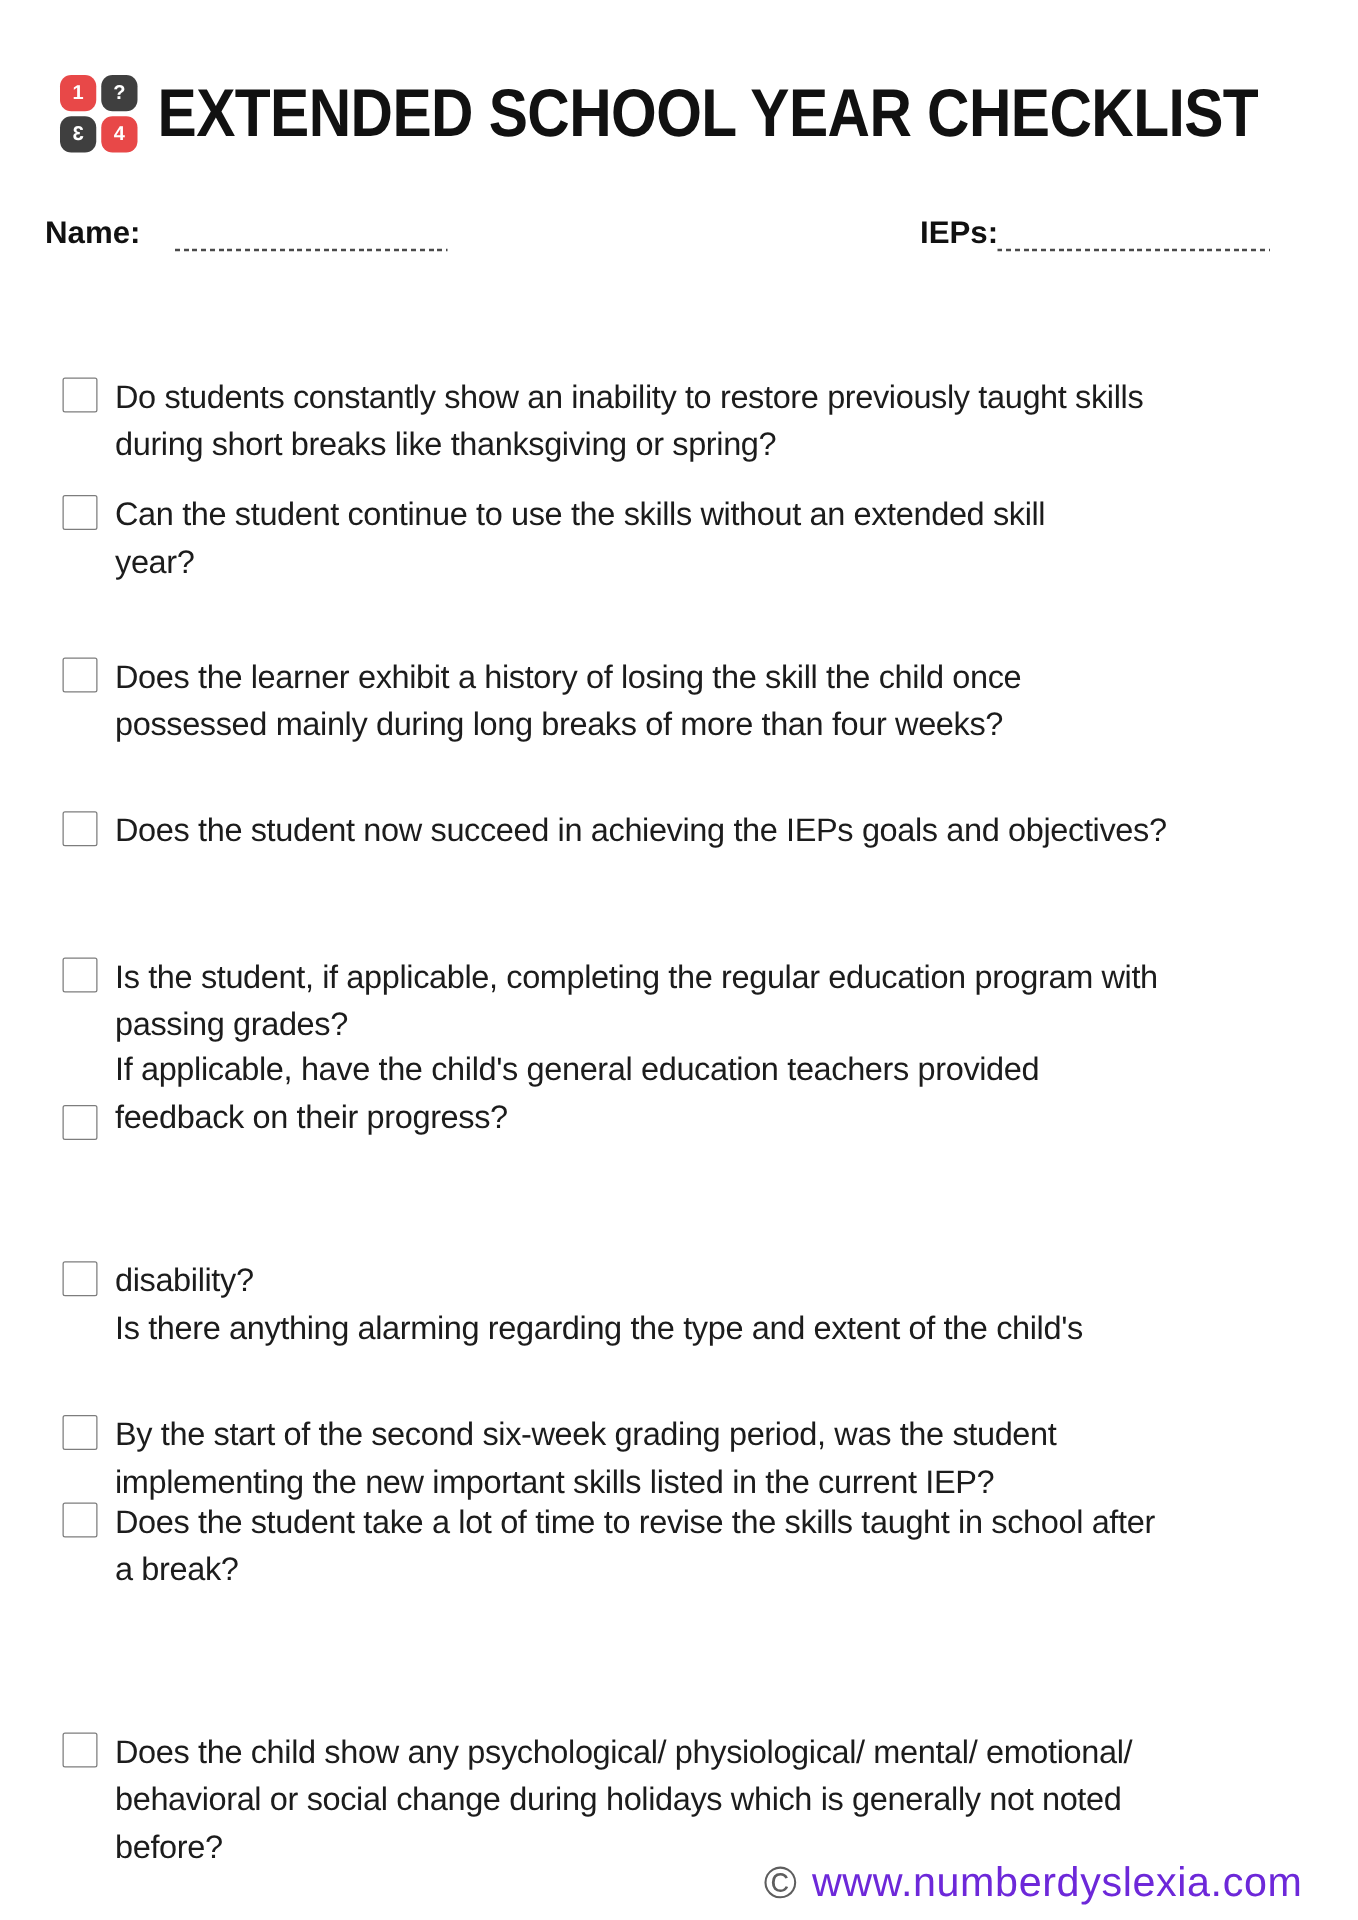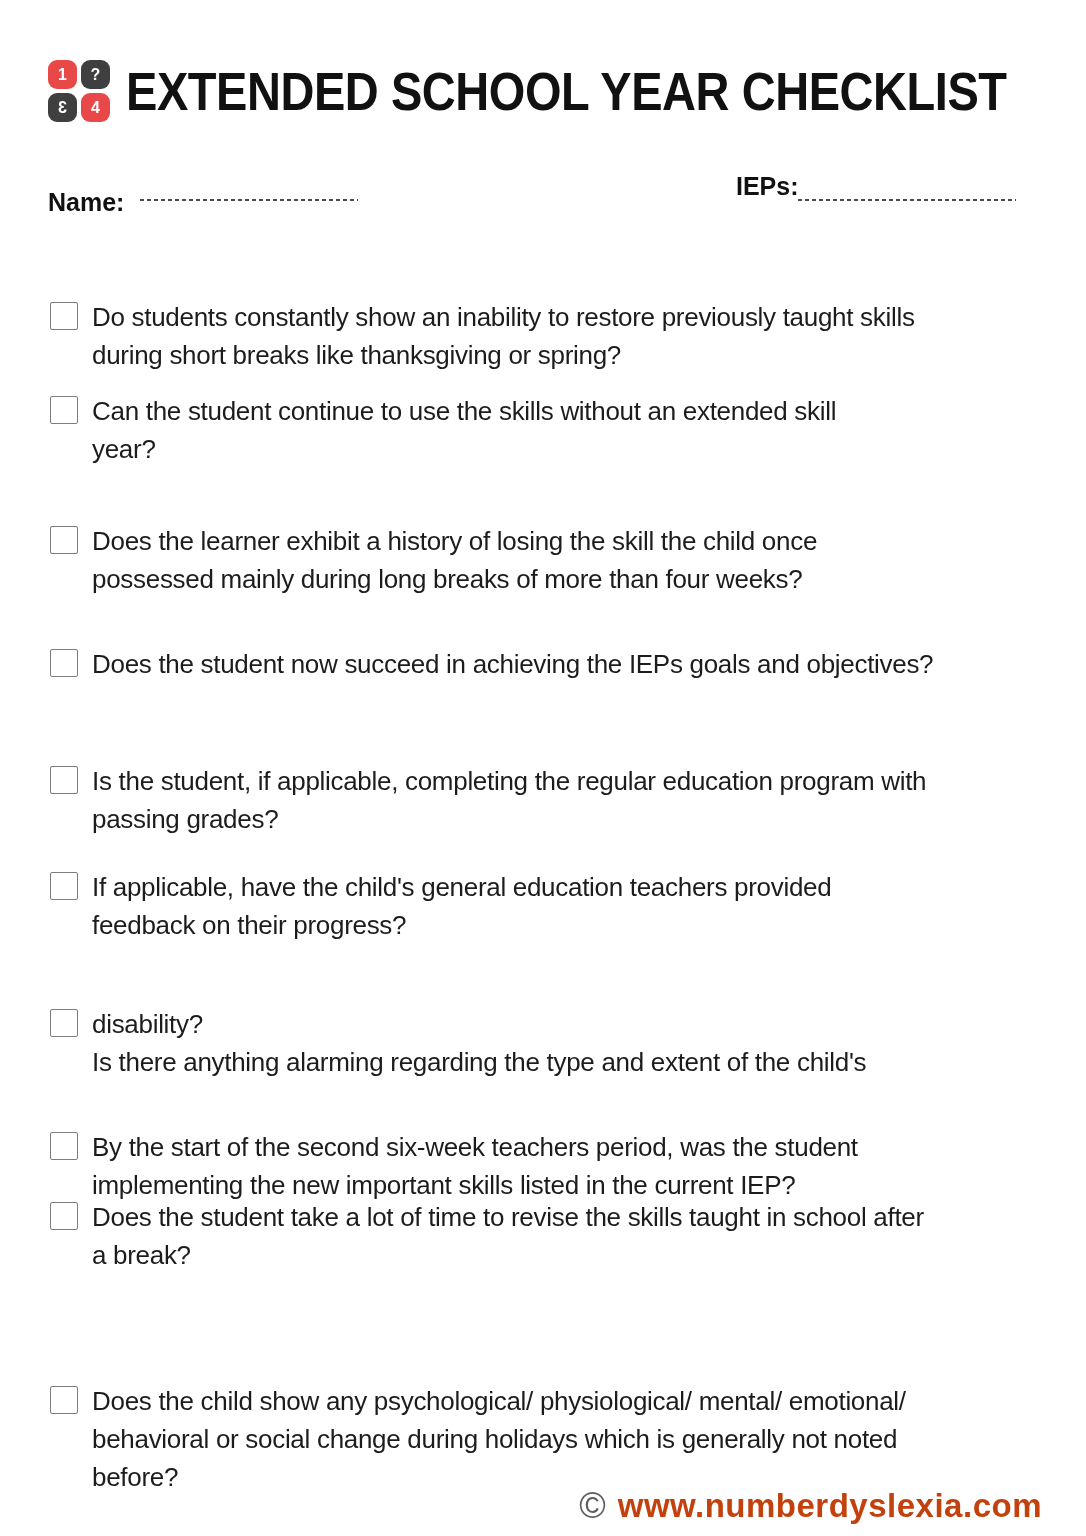--- a/index.html
+++ b/index.html
@@ -57,21 +57,21 @@
 
   
   .fields { position: absolute; left: 0; top: 172px; width: 1086px; height: 40px; }
   .field-label {
     position: absolute;
     font-size: 25px;
     font-weight: bold;
     color: #111111;
     top: 0;
   }
-  .name-label { left: 48px; margin-top: 16px; }
+  .name-label { left: 36px; }
   .date-label { left: 736px; }
   .field-line {
     position: absolute;
     top: 26px;
     height: 3px;
     background-image: repeating-linear-gradient(90deg, #4a4a4a 0 4px, transparent 4px 7px);
     background-size: 100% 2.5px;
     background-position: bottom;
     background-repeat: no-repeat;
   }
@@ -100,21 +100,21 @@
     font-size: 26px;
     line-height: 38px;
     letter-spacing: -0.3px;
     color: #1c1c1c;
   }
   .i1  { top: 262px; margin-top: 36px; }
   .i2  { top: 392px; }
   .i3  { top: 522px; }
   .i4  { top: 645px; }
   .i5  { top: 742px; margin-top: 20px; }
-  .i6  { top: 868px; }
+  .i6  { top: 836px; align-items: flex-end; }
   .i7  { top: 1005px; }
   .i8  { top: 1128px; }
   .i9  { top: 1198px; }
   .i10 { top: 1382px; }
 
   
   .footer {
     position: absolute;
     right: 44px;
     top: 1486px;
@@ -123,22 +123,22 @@
     gap: 12px;
   }
   .copyright-glyph {
     font-size: 36px;
     font-weight: normal;
     color: #5e5e5e;
     line-height: 40px;
   }
   .site-url {
     font-size: 33px;
-    font-weight: bold;
-    color: #c2410c;
+    font-weight: normal;
+    color: #6d28d9;
     letter-spacing: 0.5px;
   }
 </style>
 </head>
 <body>
 
 <div class="page">
 
   <div class="header">
     <div class="logo">
@@ -216,21 +216,21 @@
     <span class="cb"></span>
     <div class="item-text">
       <div>disability?</div>
       <div>Is there anything alarming regarding the type and extent of the child's</div>
     </div>
   </div>
 
   <div class="item i8">
     <span class="cb"></span>
     <div class="item-text">
-      <div>By the start of the second six-week teachers period, was the student</div>
+      <div>By the start of the second six-week grading period, was the student</div>
       <div>implementing the new important skills listed in the current IEP?</div>
     </div>
   </div>
 
   <div class="item i9">
     <span class="cb"></span>
     <div class="item-text">
       <div>Does the student take a lot of time to revise the skills taught in school after</div>
       <div>a break?</div>
     </div>

